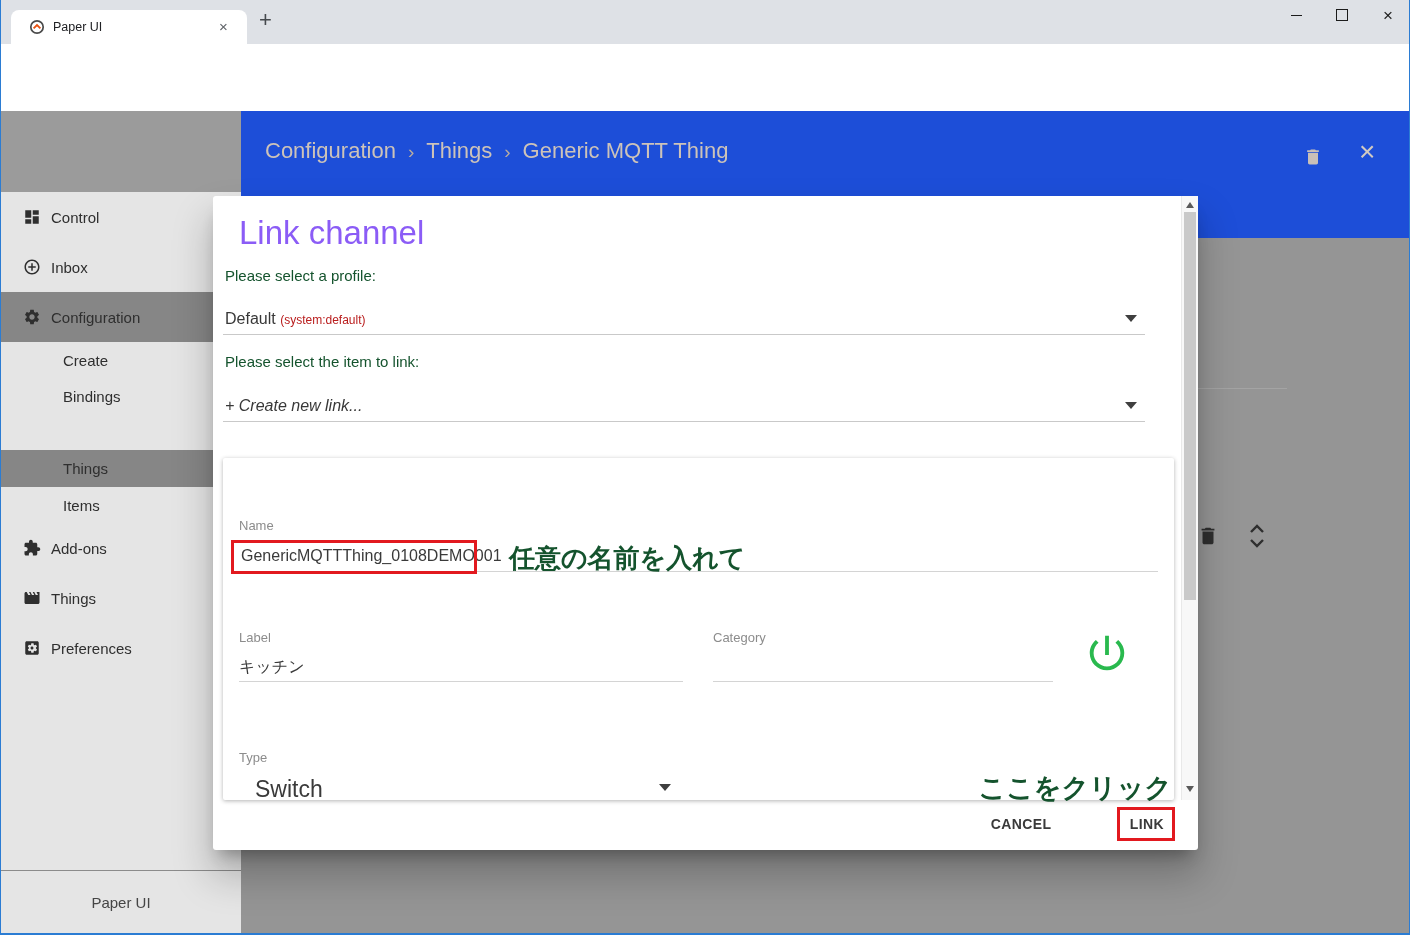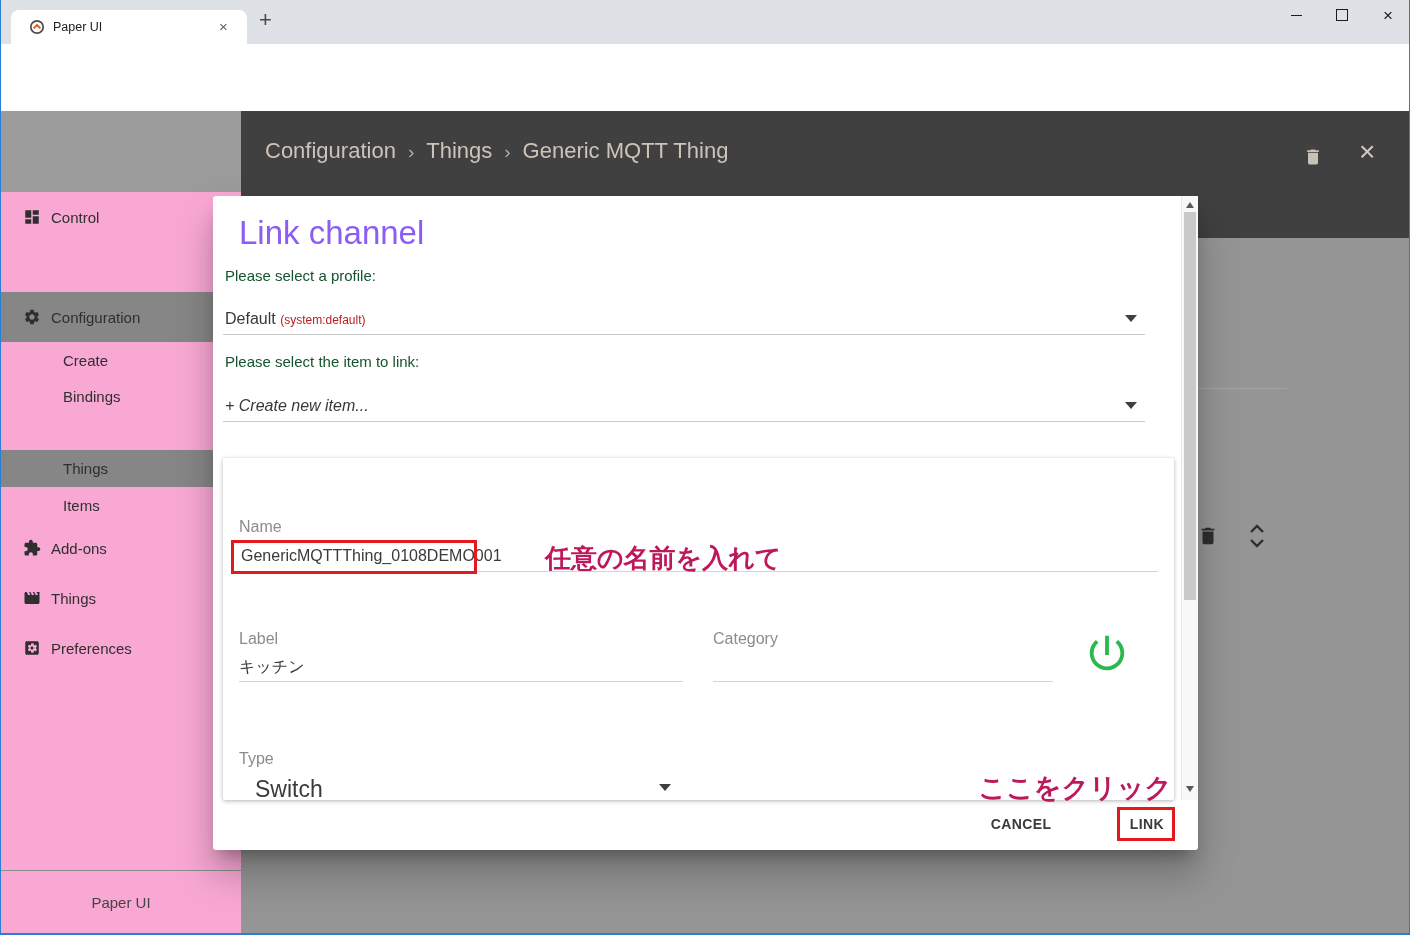--- a/index.html
+++ b/index.html
@@ -31,26 +31,26 @@
   .dots i{display:block;width:3.5px;height:3.5px;border-radius:50%;background:#5f6368;margin-bottom:3px;}
 
   .bookmarks{left:0;top:78px;width:1410px;height:33px;background:#fff;}
   .appsgrid{left:15px;top:86px;width:15px;height:15px;display:grid;grid-template-columns:repeat(3,4px);grid-template-rows:repeat(3,4px);gap:1.5px;}
   .appsgrid i{display:block;width:4px;height:4px;}
   .apps-label{left:39px;top:87px;font-size:13px;color:#3c4043;}
   .overflow{left:1377px;top:84px;font-size:17px;color:#5f6368;}
 
   
   .logo-box{left:0;top:111px;width:240px;height:81px;background:#9b9b9b;}
-  .app-header{left:240px;top:111px;width:1170px;height:127px;background:#404040;}
+  .app-header{left:240px;top:111px;width:1170px;height:127px;background:#1d4ed8;}
   .breadcrumb{left:264px;top:138px;font-size:22px;color:#cdc3b9;font-weight:400;white-space:nowrap;}
   .crumb-sep{color:#b9ac9f;font-size:19px;margin:0 12px;}
   .hdr-close{left:1358px;top:138px;font-size:28px;color:#d2cac2;line-height:1;}
 
-  .sidebar{left:0;top:192px;width:240px;height:741px;background:#f9a8d4;}
+  .sidebar{left:0;top:192px;width:240px;height:741px;background:#e5e5e5;}
   .srow{left:0;width:240px;}
   .srow.active{background:#868686;}
   .srow .lbl{position:absolute;font-size:15px;color:#2f2f2f;}
   .srow .ic{position:absolute;left:22px;}
   .main .lbl{left:50px;}
   .sub .lbl{left:62px;}
   .side-div{left:0;top:678px;width:240px;height:1px;background:#8b8b8b;}
   .side-footer{left:0;top:702px;width:240px;text-align:center;font-size:15px;color:#454545;}
 
   .content{left:240px;top:238px;width:1170px;height:695px;background:#959595;}
@@ -60,26 +60,26 @@
   .dialog{left:212px;top:196px;width:985px;height:654px;background:#fff;border-radius:3px;
           box-shadow:0 11px 15px -7px rgba(0,0,0,.3),0 24px 38px 3px rgba(0,0,0,.22);z-index:10;}
   .dlg-title{left:26px;top:18px;font-size:33px;color:#8b5cf6;}
   .prompt{font-size:15px;color:#14532d;}
   .sel-value{font-size:16px;color:#383838;}
   .sel-detail{font-size:12px;color:#b91c1c;}
   .underline{height:1px;background:#c9c9c9;}
   .dd-arrow{width:0;height:0;border-left:6px solid transparent;border-right:6px solid transparent;border-top:7px solid #3f3f3f;}
 
   .card{left:10px;top:262px;width:951px;height:342px;background:#fff;border-radius:2px;box-shadow:0 1px 4px rgba(0,0,0,.3);}
-  .fld-label{font-size:16px;color:#8c8c8c;}
+  .fld-label{font-size:13px;color:#8c8c8c;}
   .fld-value{font-size:16px;color:#3a3a3a;}
   .fld-line{height:1px;background:#d4d4d4;}
 
   .red-box{border:3px solid #e2191f;}
-  .red-note{color:#be185d;font-weight:bold;white-space:nowrap;margin-left:36px;}
+  .red-note{color:#14532d;font-weight:bold;white-space:nowrap;}
 
   .scrollbar{left:968px;top:0;width:17px;height:604px;background:#f8f8f8;border-left:1px solid #e9e9e9;box-sizing:border-box;}
   .sb-up{left:4px;top:6px;width:0;height:0;border-left:4.5px solid transparent;border-right:4.5px solid transparent;border-bottom:6px solid #5a5a5a;}
   .sb-down{left:4px;top:590px;width:0;height:0;border-left:4.5px solid transparent;border-right:4.5px solid transparent;border-top:6px solid #5a5a5a;}
   .sb-thumb{left:2px;top:16px;width:12px;height:388px;background:#c9c9c9;}
 
   .dlg-btn{font-size:14px;font-weight:bold;color:#3a3a3a;letter-spacing:.4px;text-align:center;}
 </style>
 </head>
 <body>
@@ -175,20 +175,26 @@
     <span class="abs hdr-close" style="left:1118px;top:27px">×</span>
   </div>
 
   <div class="abs sidebar">
     <div class="abs srow main" style="top:0;height:50px">
       <svg class="ic" style="top:16px" width="18" height="18" viewBox="0 0 24 24">
           <path d="M3 13h8V3H3v10zm0 8h8v-6H3v6zm10 0h8V11h-8v10zm0-18v6h8V3h-8z" fill="#2f2f2f"></path>
         </svg>
       <span class="lbl" style="top:17px">Control</span>
     </div>
+    <div class="abs srow main" style="top:50px;height:50px">
+      <svg class="ic" style="top:16px" width="18" height="18" viewBox="0 0 24 24">
+          <path d="M13 7h-2v4H7v2h4v4h2v-4h4v-2h-4V7zm-1-5C6.48 2 2 6.48 2 12s4.48 10 10 10 10-4.48 10-10S17.52 2 12 2zm0 18c-4.41 0-8-3.59-8-8s3.59-8 8-8 8 3.59 8 8-3.59 8-8 8z" fill="#2f2f2f"></path>
+        </svg>
+      <span class="lbl" style="top:17px">Inbox</span>
+    </div>
     <div class="abs srow main active" style="top:100px;height:50px">
       <svg class="ic" style="top:16px" width="18" height="18" viewBox="0 0 24 24">
           <path d="M19.14 12.94c.04-.3.06-.61.06-.94 0-.32-.02-.64-.07-.94l2.03-1.58c.18-.14.23-.41.12-.61l-1.92-3.32c-.12-.22-.37-.29-.59-.22l-2.39.96c-.5-.38-1.03-.7-1.62-.94l-.36-2.54c-.04-.24-.24-.41-.48-.41h-3.84c-.24 0-.43.17-.47.41l-.36 2.54c-.59.24-1.13.57-1.62.94l-2.39-.96c-.22-.08-.47 0-.59.22L2.74 8.87c-.12.21-.08.47.12.61l2.03 1.58c-.05.3-.09.63-.09.94s.02.64.07.94l-2.03 1.58c-.18.14-.23.41-.12.61l1.92 3.32c.12.22.37.29.59.22l2.39-.96c.5.38 1.03.7 1.62.94l.36 2.54c.05.24.24.41.48.41h3.84c.24 0 .44-.17.47-.41l.36-2.54c.59-.24 1.13-.56 1.62-.94l2.39.96c.22.08.47 0 .59-.22l1.92-3.32c.12-.22.07-.47-.12-.61l-2.01-1.58zM12 15.6c-1.98 0-3.6-1.62-3.6-3.6s1.62-3.6 3.6-3.6 3.6 1.62 3.6 3.6-1.62 3.6-3.6 3.6z" fill="#2f2f2f"></path>
         </svg>
       <span class="lbl" style="top:17px">Configuration</span>
     </div>
     <div class="abs srow sub" style="top:150px;height:36px">
       <span class="lbl" style="top:10px">Create</span>
     </div>
     <div class="abs srow sub" style="top:186px;height:36px">
@@ -238,21 +244,21 @@
 
     <div class="abs prompt" style="left:12px;top:71px">Please select a profile:</div>
     <div class="abs" style="left:12px;top:114px">
       <span class="sel-value">Default</span>
       <span class="sel-detail">(system:default)</span>
     </div>
     <div class="abs dd-arrow" style="left:912px;top:119px"></div>
     <div class="abs underline" style="left:10px;top:138px;width:922px"></div>
 
     <div class="abs prompt" style="left:12px;top:157px">Please select the item to link:</div>
-    <div class="abs sel-value" style="left:12px;top:201px;font-style:italic">+ Create new item...</div>
+    <div class="abs sel-value" style="left:12px;top:201px;font-style:italic">+ Create new link...</div>
     <div class="abs dd-arrow" style="left:912px;top:206px"></div>
     <div class="abs underline" style="left:10px;top:225px;width:922px"></div>
 
     <div class="abs card">
       <div class="abs fld-label" style="left:16px;top:60px">Name</div>
       <div class="abs fld-value" style="left:18px;top:89px">GenericMQTTThing_0108DEMO001</div>
       <div class="abs fld-line" style="left:16px;top:113px;width:919px"></div>
       <div class="abs red-box" style="left:8px;top:82px;width:240px;height:28px"></div>
       <div class="abs red-note" style="left:286px;top:83px;font-size:26px">任意の名前を入れて</div>
 

